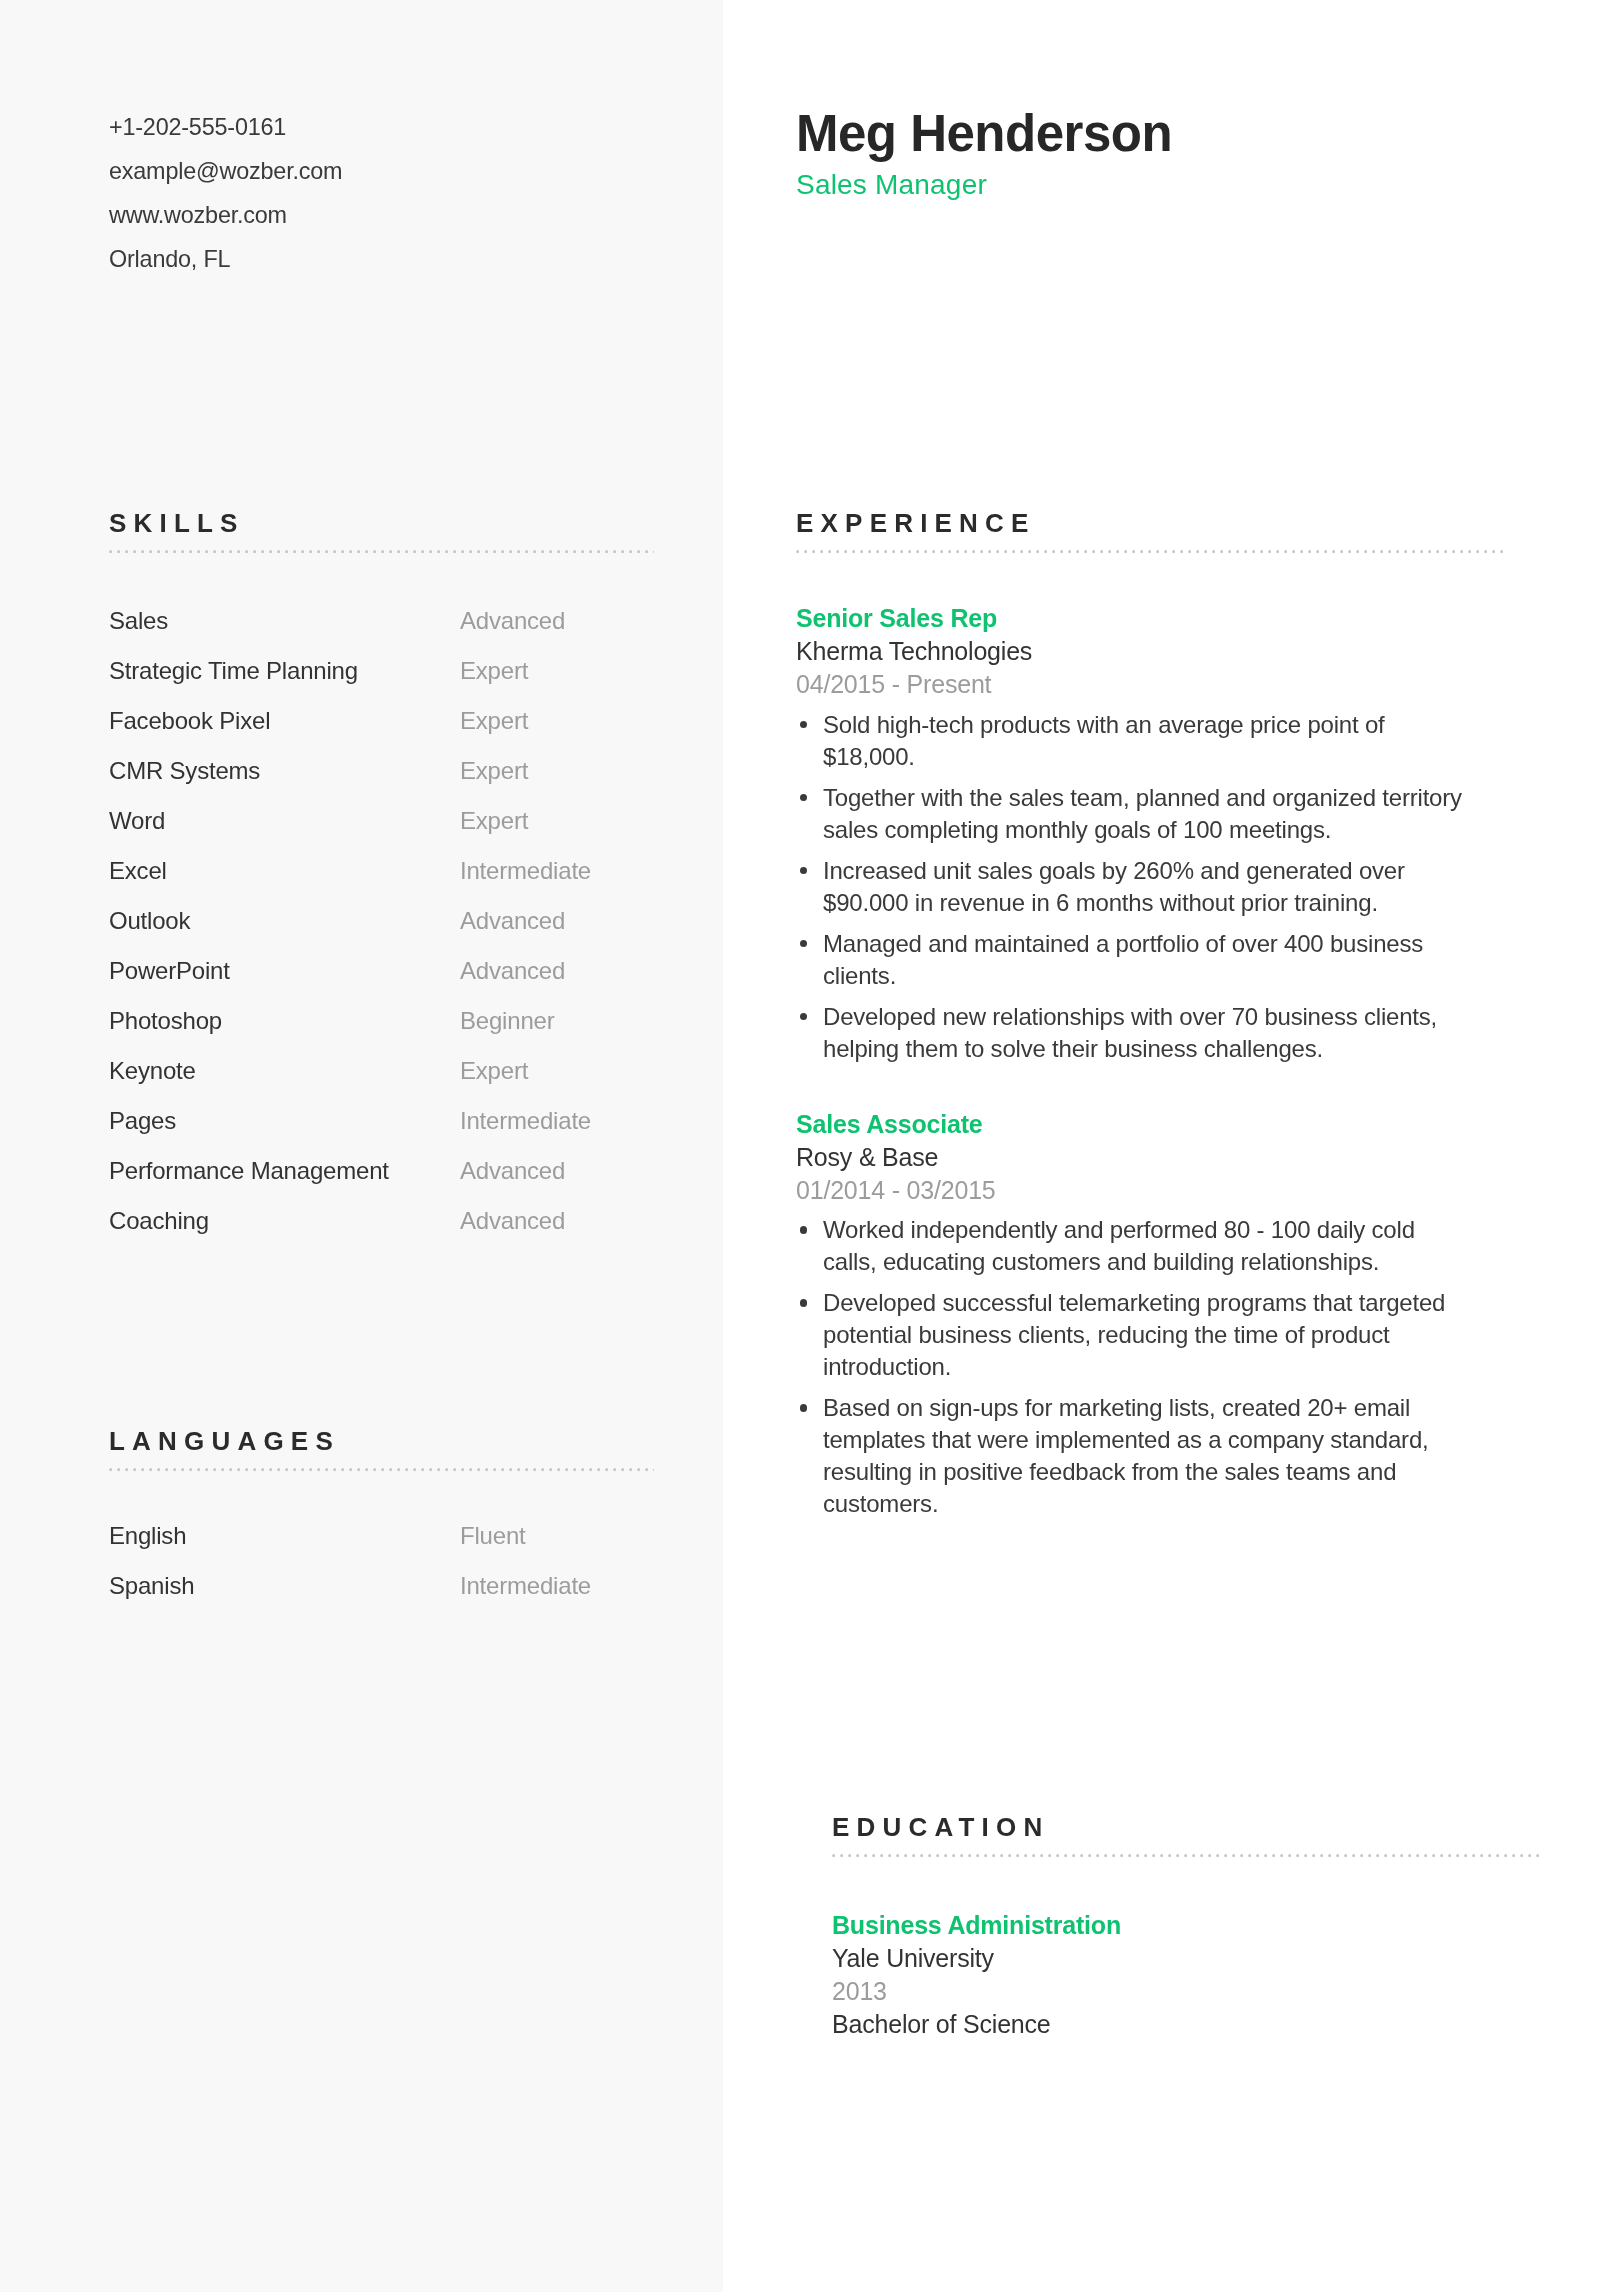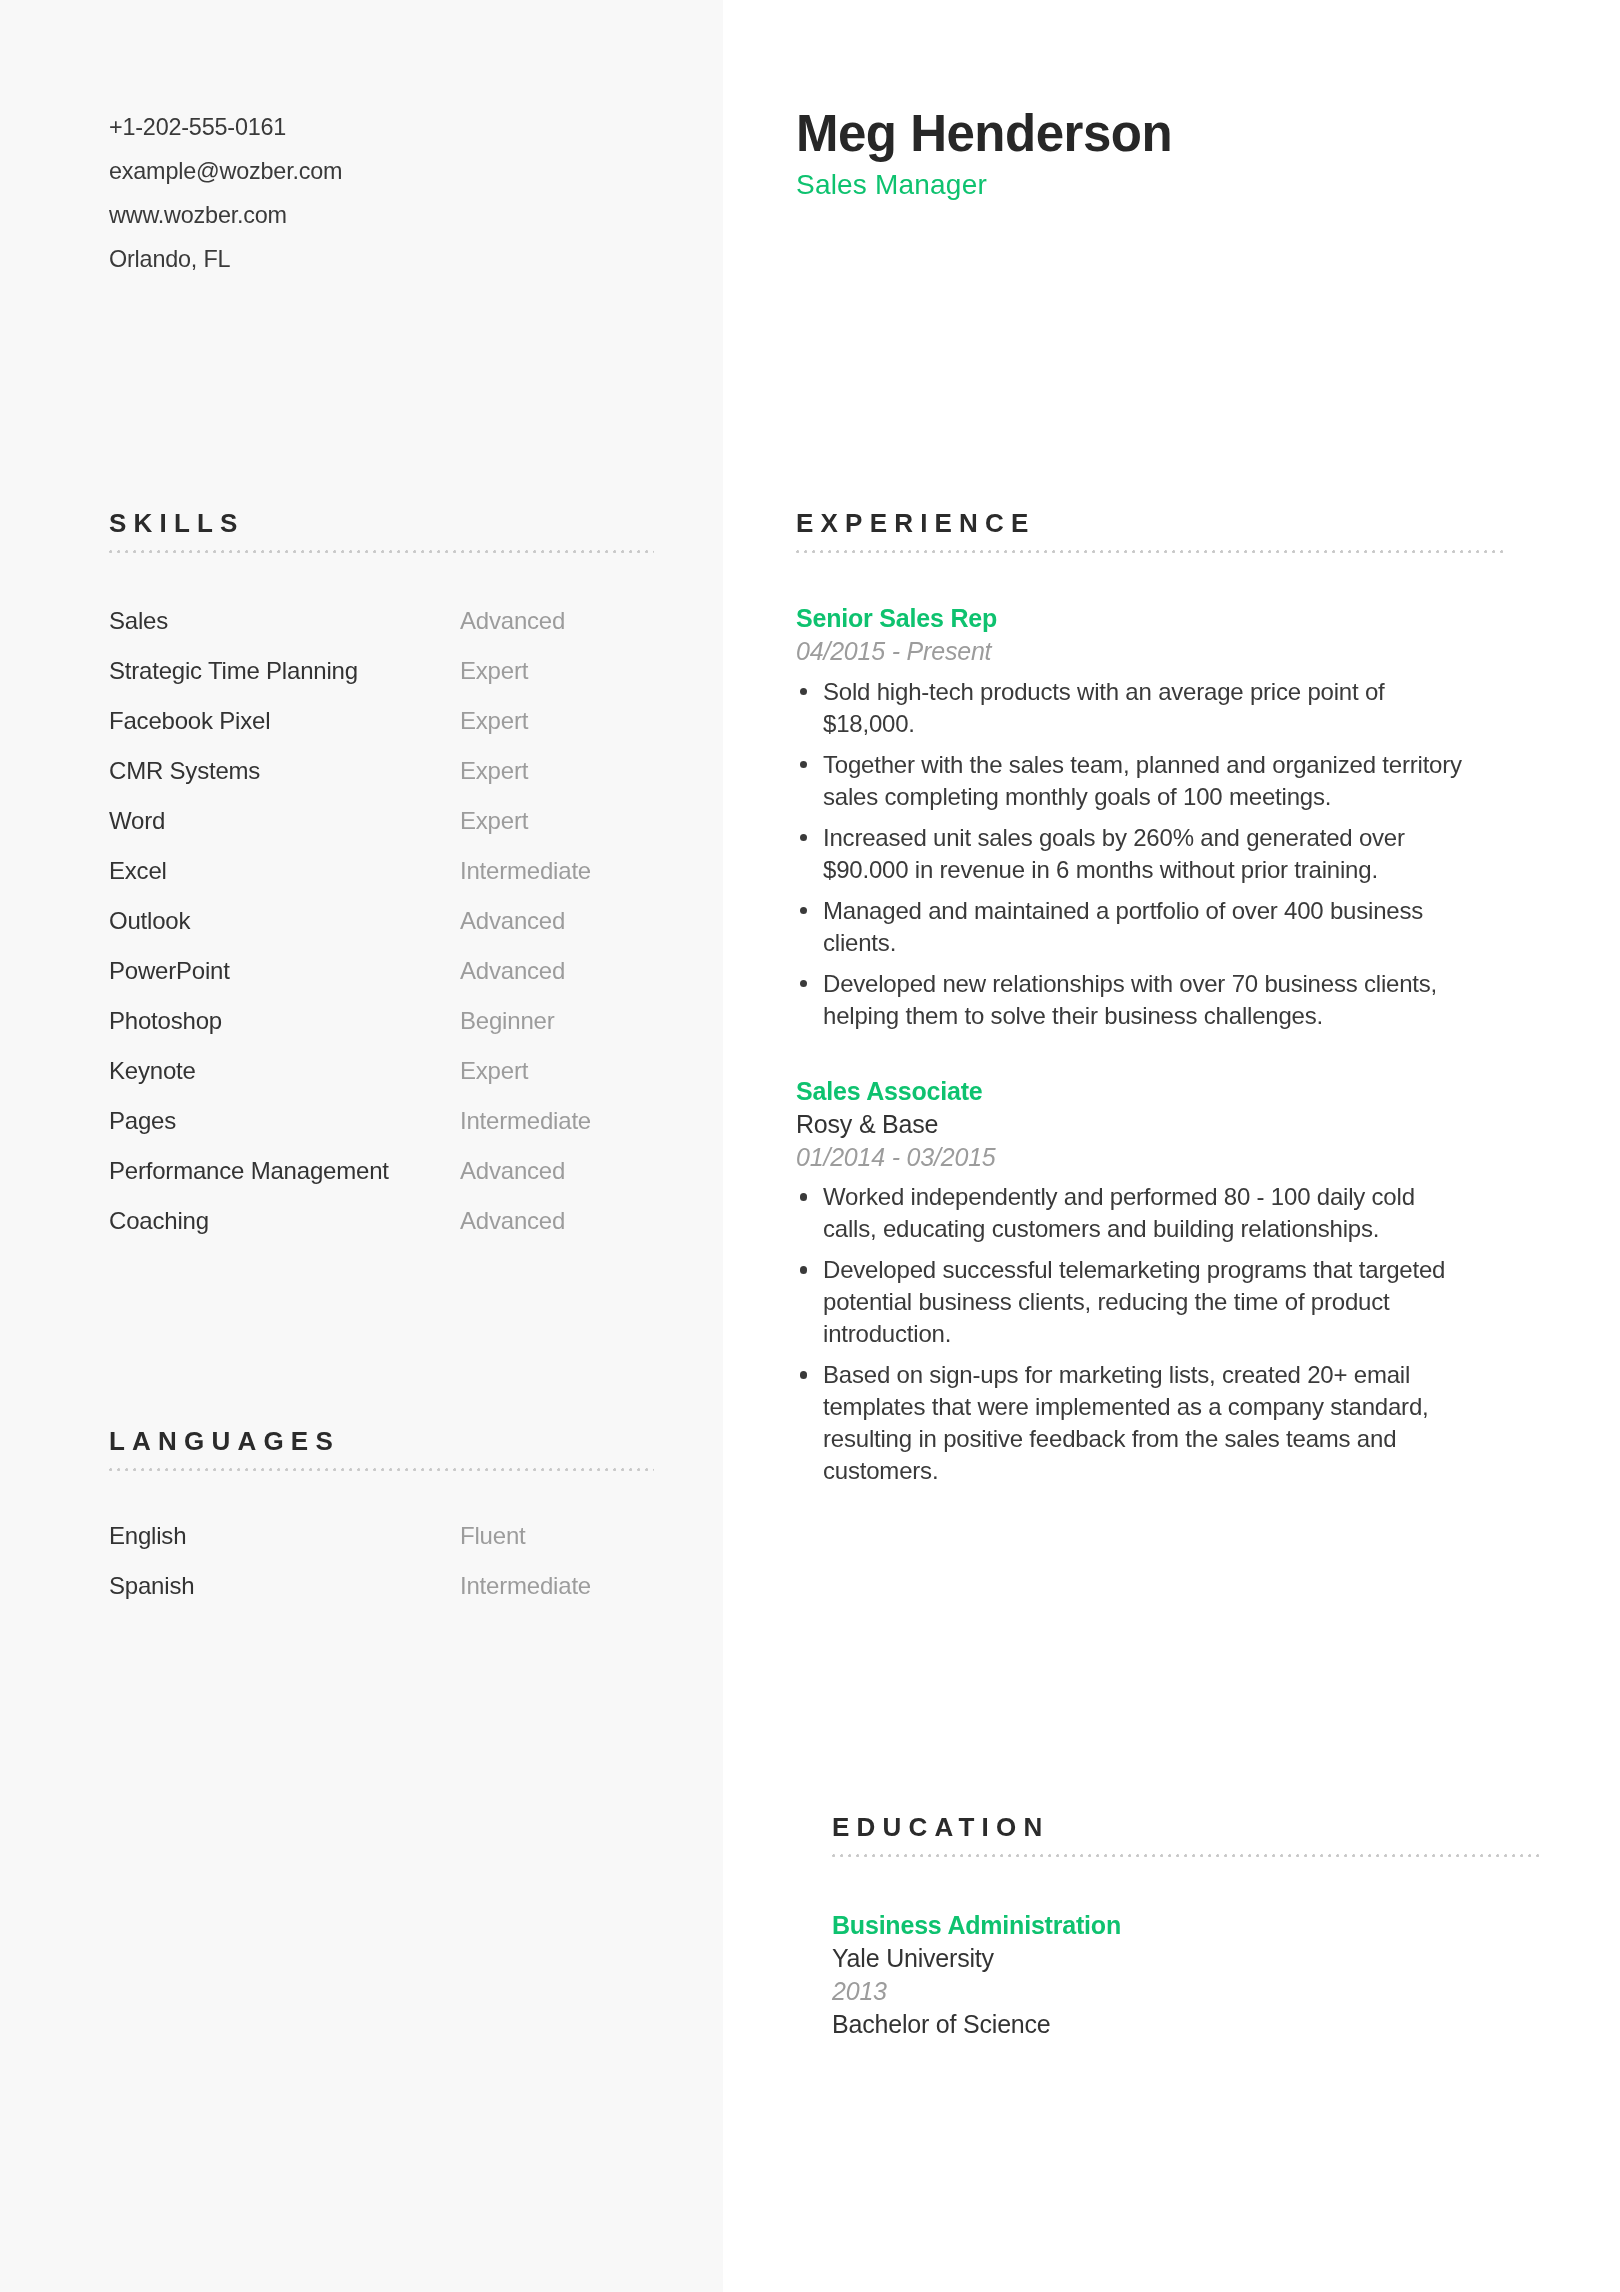--- a/index.html
+++ b/index.html
@@ -50,21 +50,21 @@
   .experience-section{top:508px;}
   .education-section{top:1812px;margin-left:36px;}
 
   .job{margin-top:49px;}
   .job + .job{margin-top:43px;}
   .job h3, .edu h3{margin:0;font-size:25px;line-height:33px;font-weight:700;color:var(--accent);letter-spacing:-0.2px;}
   .line-company,.line-dates,.line-school,.line-year,.line-diploma{
     font-size:25px;line-height:33px;letter-spacing:-0.2px;
   }
   .line-company,.line-school,.line-diploma{color:#333333;}
-  .line-dates,.line-year{color:var(--muted);font-style:italic;}
+  .line-dates,.line-year{color:var(--muted);}
 
   ul.bullets{list-style:none;margin:7.2px 0 0 0;padding:0 0 0 27px;width:698px;}
   ul.bullets li{
     position:relative;margin-bottom:9px;
     font-size:24px;line-height:32px;color:var(--ink-soft);
     letter-spacing:-0.2px;white-space:pre-line;
   }
   ul.bullets li::before{
     content:"";position:absolute;left:-23.4px;top:12.6px;
     width:7.2px;height:7.2px;border-radius:50%;background:#3a3a3a;
@@ -168,20 +168,21 @@
       <h1>Meg Henderson</h1>
       <div class="role">Sales Manager</div>
     </header>
 
     <section class="main-section experience-section">
       <h2 class="sec-heading">EXPERIENCE</h2>
       <div class="dotline"></div>
 
       <article class="job">
         <h3>Senior Sales Rep</h3>
+        <div class="line-company">Kherma Technologies</div>
         <div class="line-dates">04/2015 - Present</div>
         <ul class="bullets">
           <li>Sold high-tech products with an average price point of
 $18,000.</li>
           <li>Together with the sales team, planned and organized territory
 sales completing monthly goals of 100 meetings.</li>
           <li>Increased unit sales goals by 260% and generated over
 $90.000 in revenue in 6 months without prior training.</li>
           <li>Managed and maintained a portfolio of over 400 business
 clients.</li>

